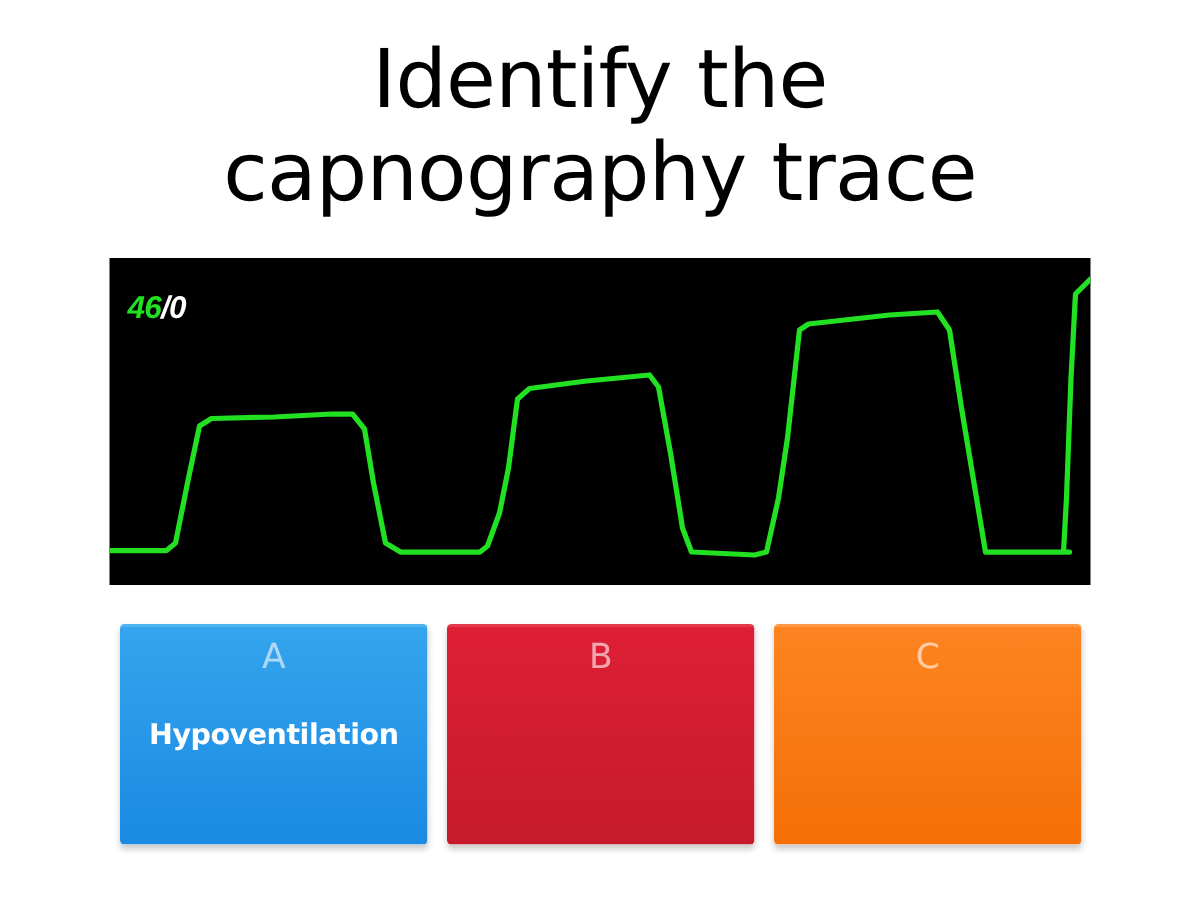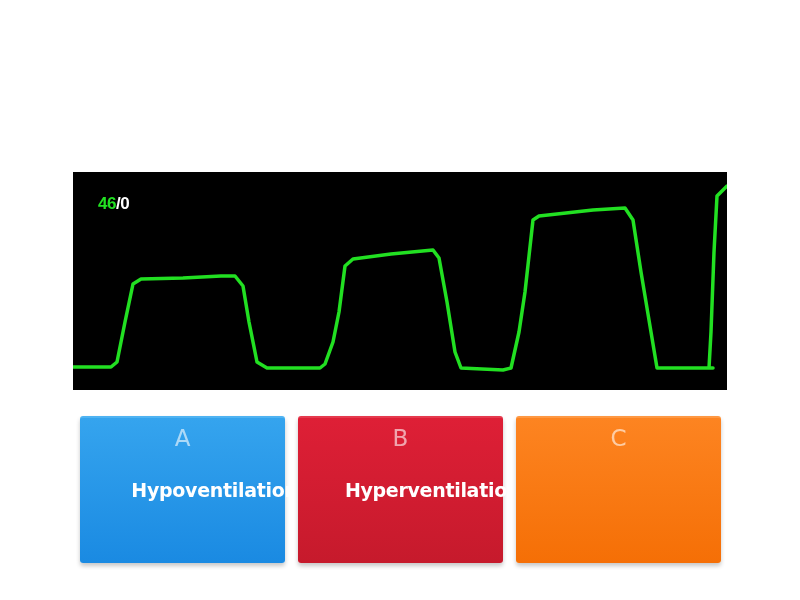--- a/index.html
+++ b/index.html
@@ -38,26 +38,27 @@
       background: #000000;
       overflow: hidden;
     }
     .question-image svg {
       position: absolute;
       left: 0;
       top: 0;
     }
     .readout {
       position: absolute;
-      left: 25px;
+      left: 12px;
       top: 22px;
       font-family: "Liberation Sans", sans-serif;
       font-weight: bold;
-      font-size: 17px;
+      font-size: 21px;
       letter-spacing: -0.5px;
+      font-style: italic;
     }
     .readout .etco2 { color: #22e022; }
     .readout .sep, .readout .fico2 { color: #ffffff; }
 
     .answers {
       position: absolute;
       top: 416px;
       left: 0;
       width: 800px;
       height: 150px;
@@ -87,21 +88,20 @@
     .answer-card .label {
       position: absolute;
       top: 60px;
       left: 0;
       width: 100%;
       font-size: 19px;
       line-height: 24px;
       font-weight: bold;
       letter-spacing: -0.3px;
       white-space: nowrap;
-      padding-left: 32px;
     }
     .card-a {
       left: 80px;
       background: linear-gradient(#35a4ee, #1a8ae2);
       border-top: 2px solid #4fb3f2;
     }
     .card-b {
       left: 298px;
       background: linear-gradient(#de1f36, #c61a2c);
       border-top: 2px solid #e53a4e;
@@ -110,20 +110,24 @@
       left: 516px;
       background: linear-gradient(#fd8421, #f56f06);
       border-top: 2px solid #fe9843;
     }
   </style>
 </head>
 <body>
 
 <div class="stage">
 
+  <div class="question-title">
+    <span>Identify the</span>
+    <span>capnography trace</span>
+  </div>
 
   <div class="question-image">
     <div class="readout">
       <span class="etco2">46</span><span class="sep">/</span><span class="fico2">0</span>
     </div>
     <svg width="654" height="218" viewBox="0 0 654 218">
       <polyline fill="none" stroke="#22e022" stroke-width="3.5" stroke-linejoin="round" stroke-linecap="round" points="
           0,195 38,195 44,190 52,150 60,112 68,107 110,106 148,104 162,104 170,114 176,150 184,190 194,196 247,196
           252,192 260,170 266,140 272,94 280,87 318,82 360,78 366,86 374,130 382,180 388,196 430,198 438,196
           446,160 452,120 460,48 466,44 520,38 552,36 560,48 568,100 578,160 584,196 640,196
@@ -131,20 +135,19 @@
     </svg>
   </div>
 
   <div class="answers">
     <div class="answer-card card-a">
       <div class="letter">A</div>
       <div class="label">Hypoventilation</div>
     </div>
     <div class="answer-card card-b">
       <div class="letter">B</div>
-      <div class="label">Hyperventilation</div>
     </div>
     <div class="answer-card card-c">
       <div class="letter">C</div>
     </div>
   </div>
 
 </div>
 
 </body></html>

